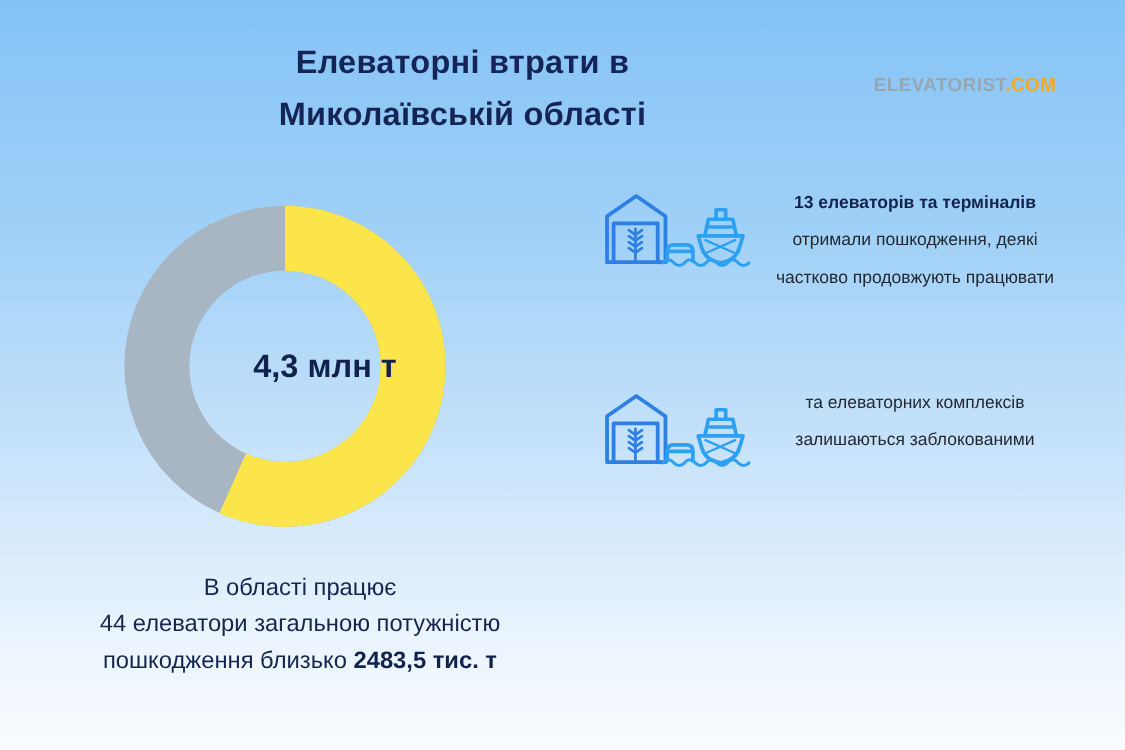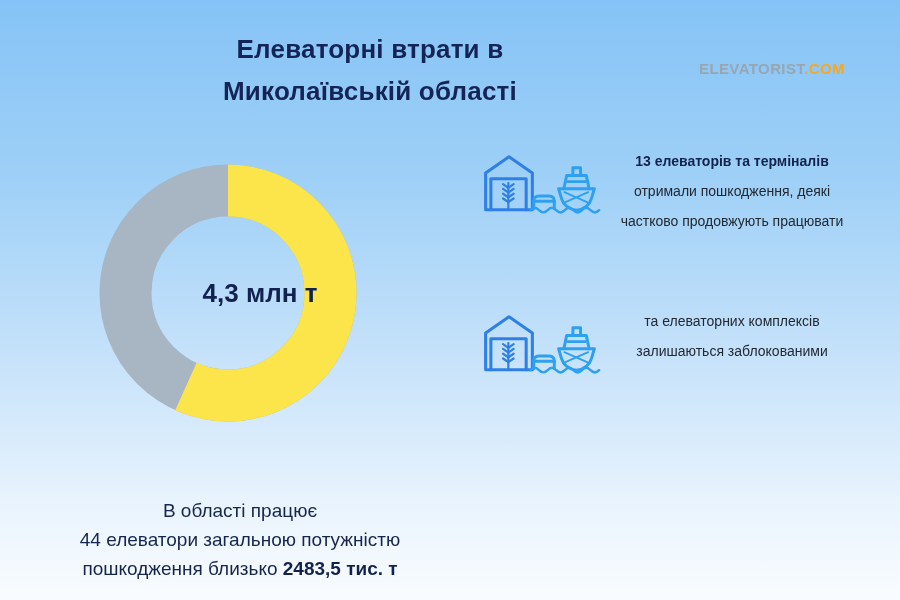--- a/index.html
+++ b/index.html
@@ -18,21 +18,21 @@
   
   .donut-wrap{position:absolute;left:99px;top:164px;width:258px;height:258px;}
   .donut-wrap svg{display:block;}
   .donut-label{
     position:absolute;left:50%;top:50%;transform:translate(-50%,-50%);
     font-size:26px;font-weight:700;color:#12224E;white-space:nowrap;margin-left:32px;
   }
   
   .stats{
     position:absolute;left:10px;top:456px;width:460px;text-align:center;
-    font-size:19px;line-height:29px;color:#16264F;margin-top:40px;
+    font-size:19px;line-height:29px;color:#16264F;
   }
   .stats b{color:#12224E;}
   
   .info-row{position:absolute;left:478px;width:380px;display:flex;}
   .info-row .icon{flex:0 0 124px;margin-top:4px;}
   .info-text{
     margin-left:10px;width:240px;text-align:center;
     font-size:14px;line-height:30px;color:#232931;
   }
   .info-text b{color:#13234C;}

